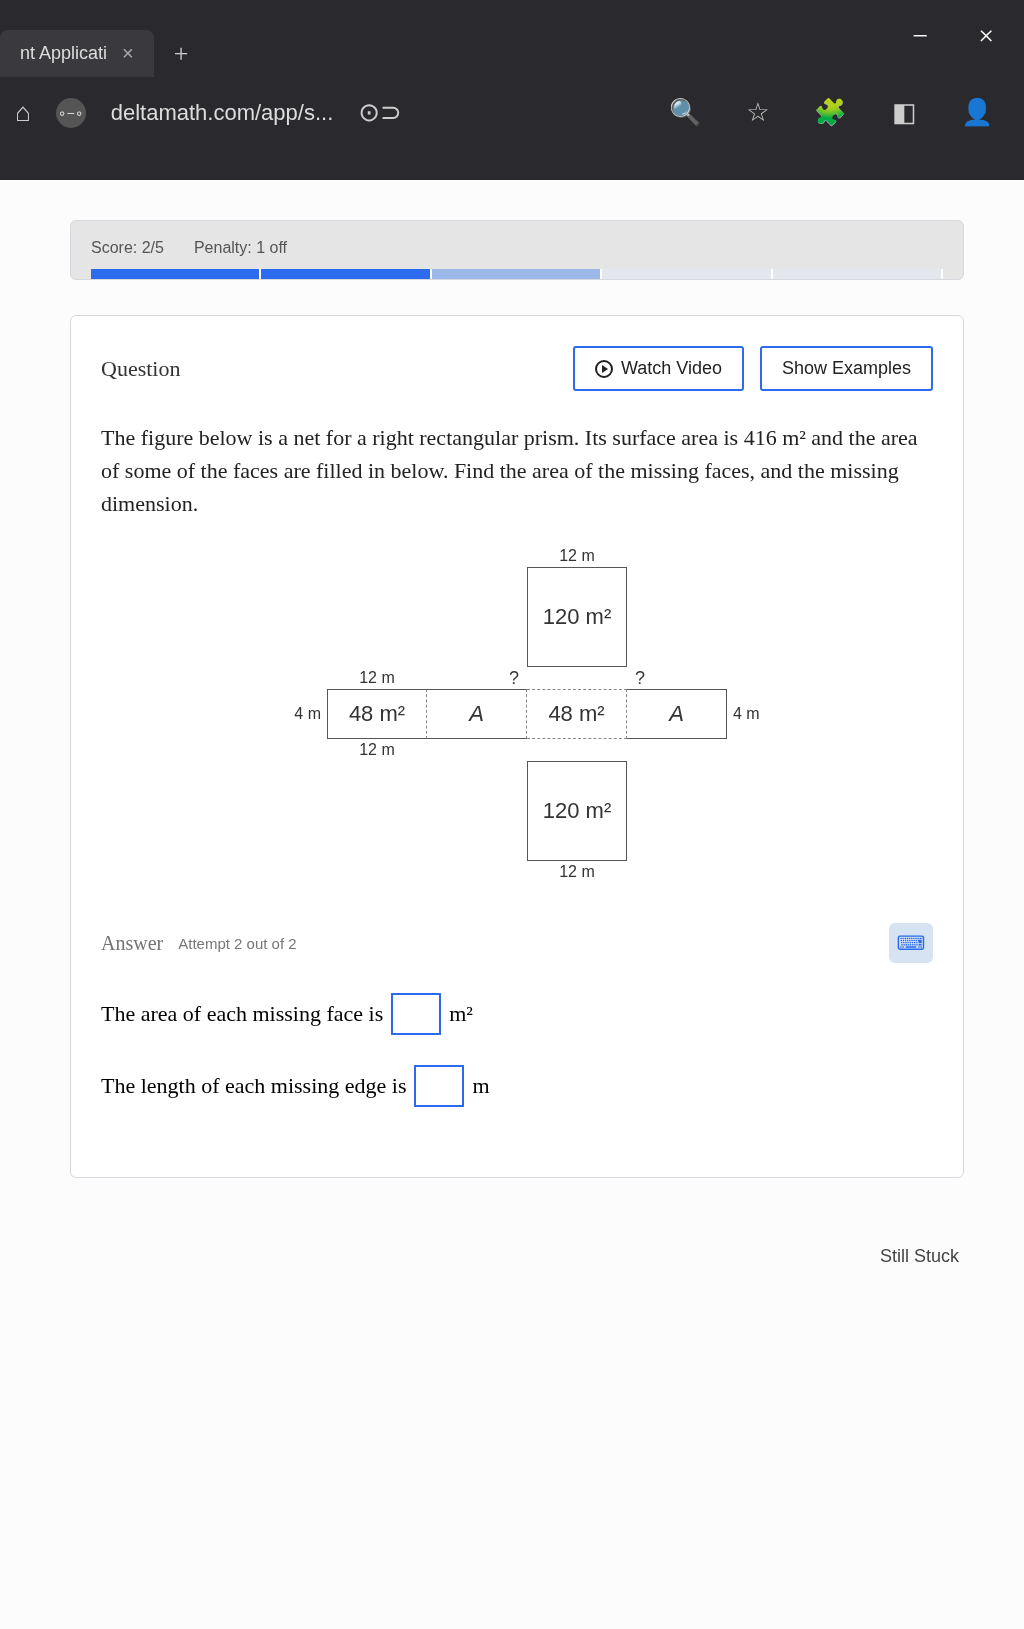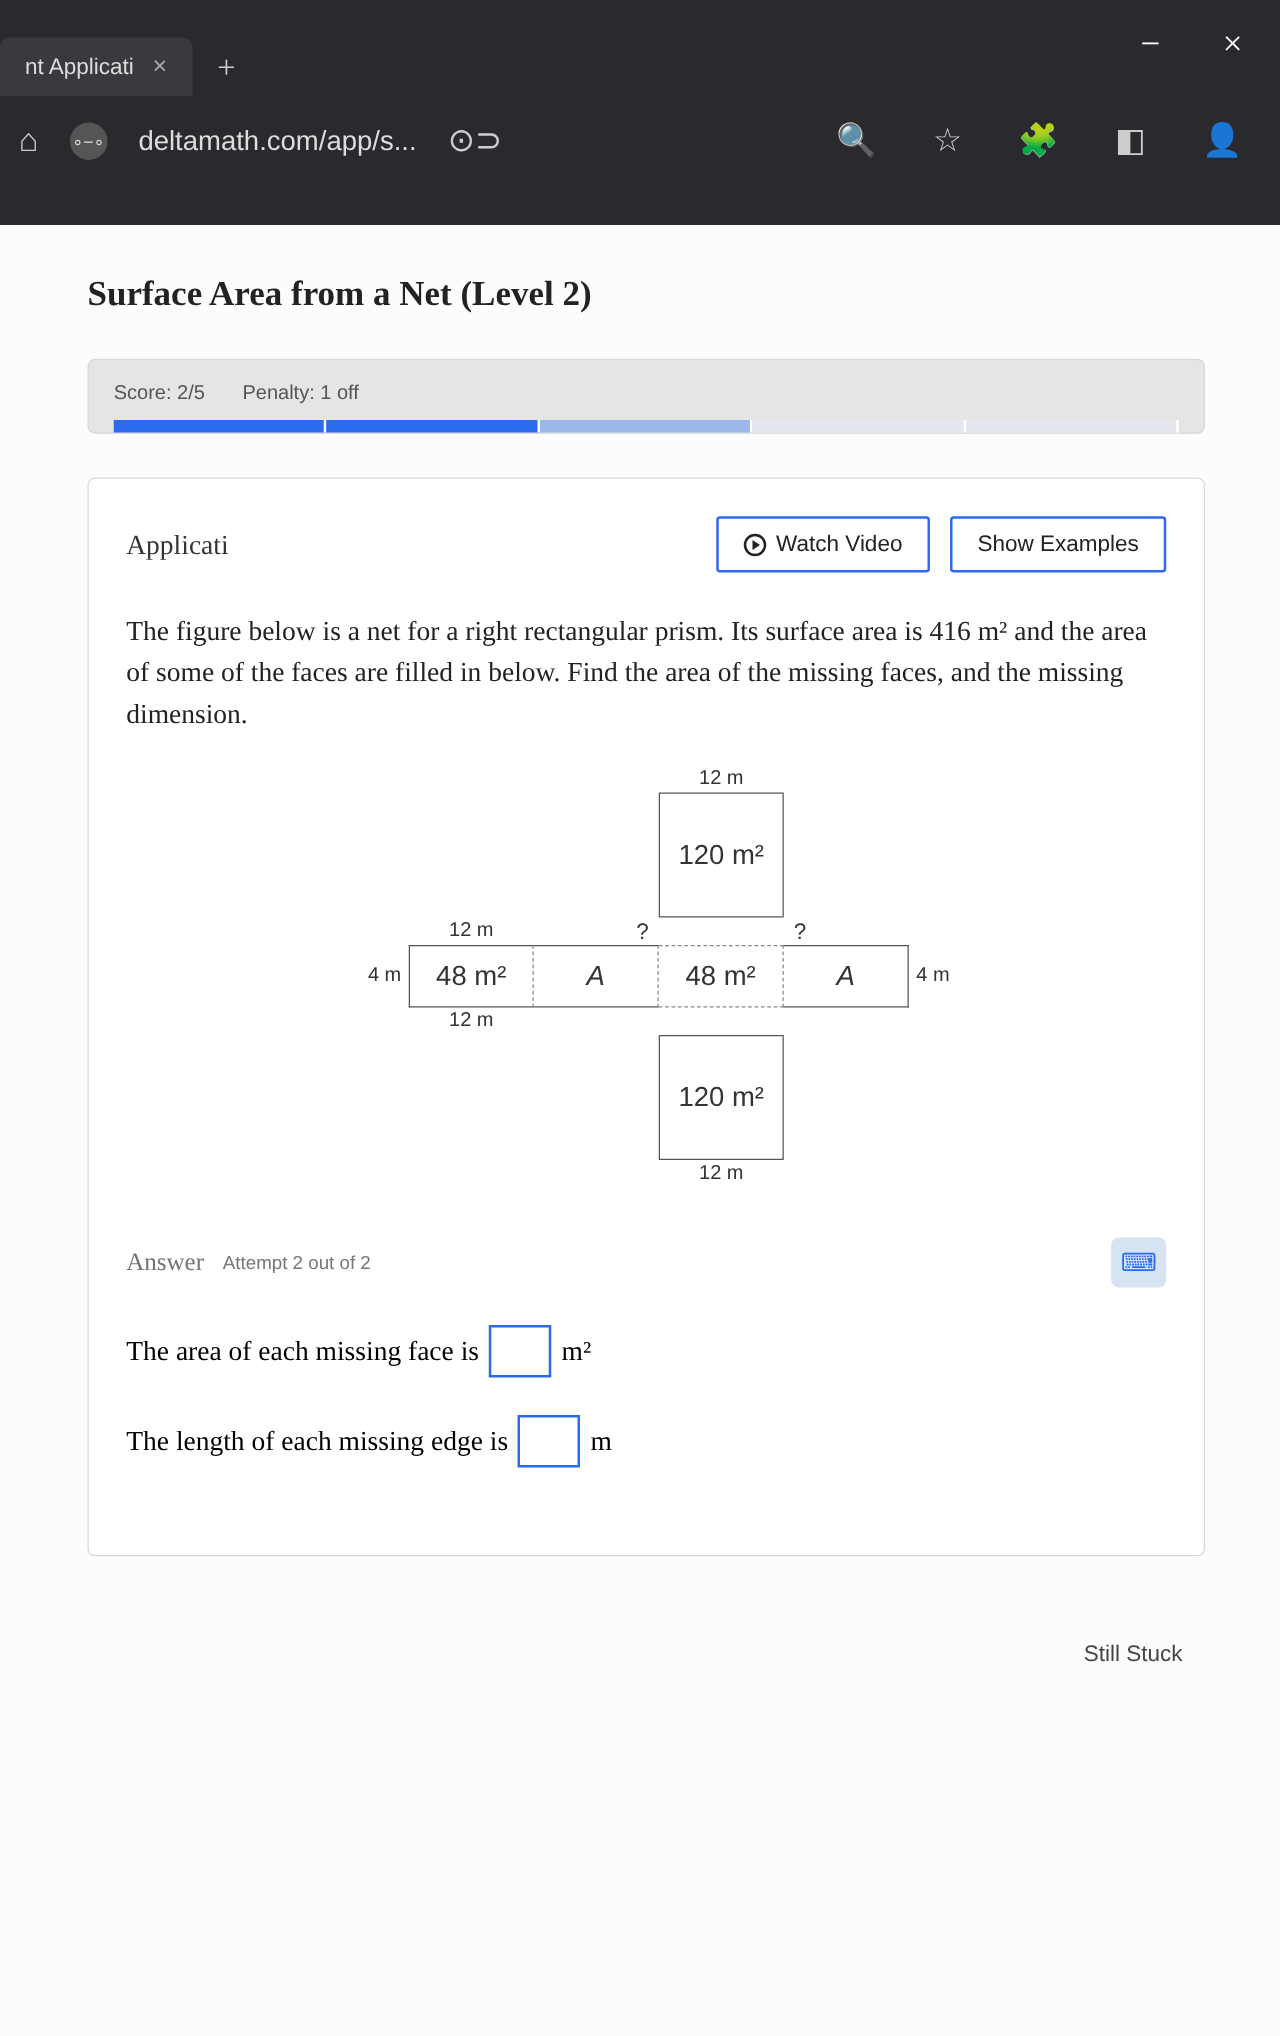--- a/index.html
+++ b/index.html
@@ -212,21 +212,21 @@
     font-family: -apple-system, Arial, sans-serif;
     font-size: 17px;
     font-weight: bold;
     padding: 14px 22px;
     border: none;
     border-radius: 5px;
     cursor: pointer;
   }
   .still-stuck {
     position: absolute;
-    right: 17px;
+    right: 4px;
     bottom: -90px;
     font-family: -apple-system, Arial, sans-serif;
     font-size: 18px;
     color: #444;
   }
 </style>
 </head>
 <body>
 
 <div class="browser-chrome">
@@ -250,39 +250,38 @@
       <span class="icon">🔍</span>
       <span class="icon">☆</span>
       <span class="icon">🧩</span>
       <span class="icon">◧</span>
       <span class="icon">👤</span>
     </div>
   </div>
 </div>
 
 <div class="page">
-  <div class="title">Surface Area from a Net (Level 2)</div>
 
   <div class="score-box">
     <div class="score-line">
       <span>Score: 2/5</span>
       <span>Penalty: 1 off</span>
     </div>
     <div class="progress">
       <div class="seg done"></div>
       <div class="seg done"></div>
       <div class="seg partial"></div>
       <div class="seg todo"></div>
       <div class="seg todo"></div>
     </div>
   </div>
 
   <div class="question-box">
     <div class="q-header">
-      <span class="q-label">Applicati</span>
+      <span class="q-label">Question</span>
       <div class="q-buttons">
         <div class="outline-btn">
           <span class="play-icon"></span>
           <span>Watch Video</span>
         </div>
         <div class="outline-btn">
           <span>Show Examples</span>
         </div>
       </div>
     </div>

